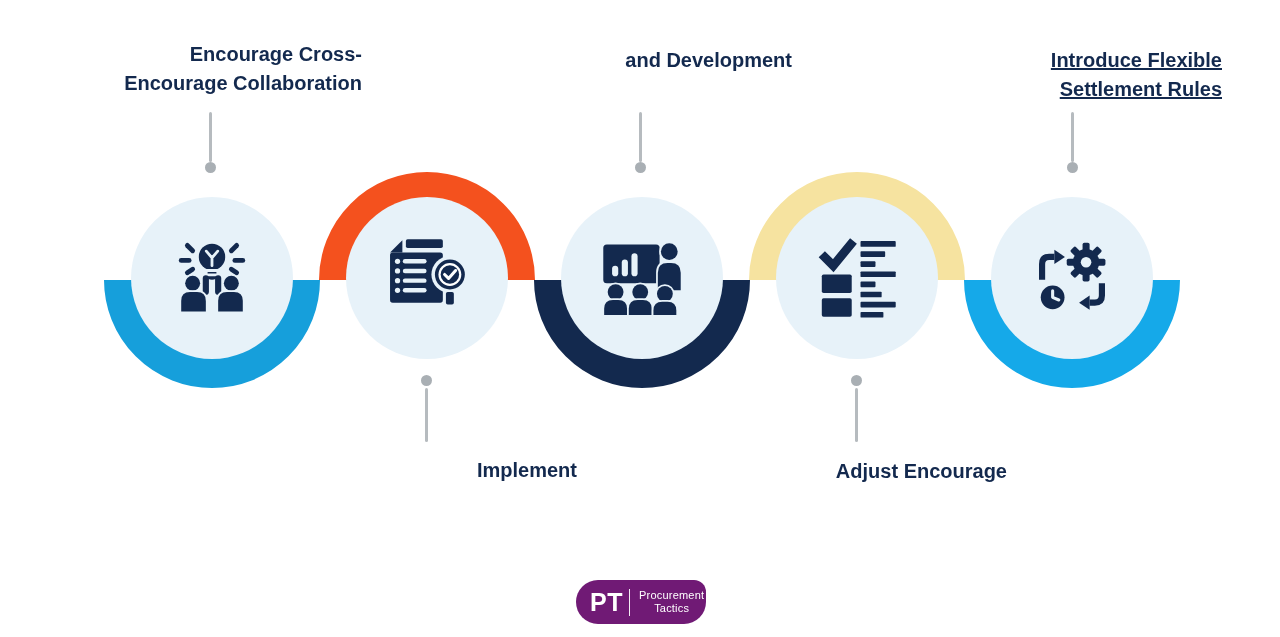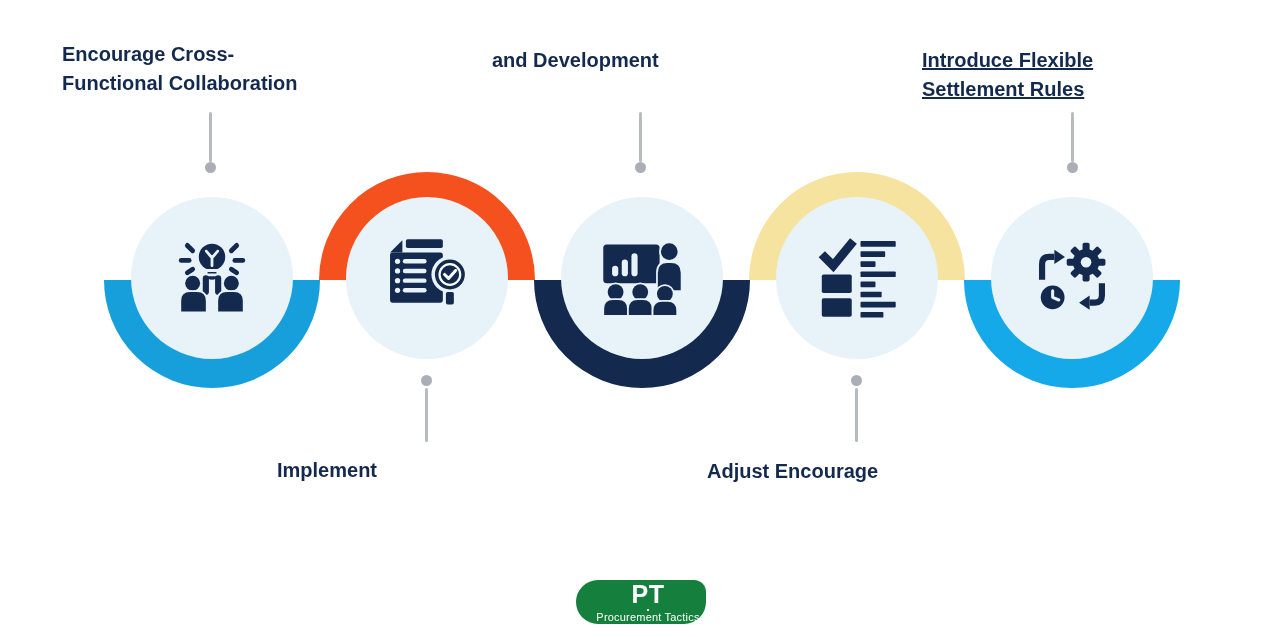--- a/index.html
+++ b/index.html
@@ -24,21 +24,21 @@
     position:absolute;top:197px;width:162px;height:162px;border-radius:50%;
     background:#E7F2F9;display:flex;align-items:center;justify-content:center;
   }
   .circ-n1{left:131px;} .circ-n2{left:346px;} .circ-n3{left:561px;} .circ-n4{left:776px;} .circ-n5{left:991px;}
   .node-circle svg{width:88px;height:88px;display:block;}
   
   .conn-line{position:absolute;width:3px;background:#B6BBBF;border-radius:2px;}
   .conn-dot{position:absolute;width:11px;height:11px;border-radius:50%;background:#A9AFB4;}
   
   .label{
-    position:absolute;width:300px;text-align:left;color:#13294E;
+    position:absolute;width:300px;text-align:right;color:#13294E;
     font-size:20px;line-height:29px;font-weight:700;
   }
   .label span{display:block;}
   .lbl-n1{left:62px;top:40px;}
   .lbl-n2{left:277px;top:456px;}
   .lbl-n3{left:492px;top:46px;}
   .lbl-n4{left:707px;top:457px;}
   .lbl-n5{left:922px;top:46px;text-decoration:underline;}
   
   .logo{
@@ -205,37 +205,37 @@
   <div class="conn-dot" style="left:635px;top:162px;"></div>
 
   <div class="conn-dot" style="left:851px;top:375px;"></div>
   <div class="conn-line" style="left:855px;top:388px;height:54px;"></div>
 
   <div class="conn-line" style="left:1071px;top:112px;height:50px;"></div>
   <div class="conn-dot" style="left:1067px;top:162px;"></div>
 
   <div class="label lbl-n1">
     <span>Encourage Cross-</span>
-    <span>Functional Collaboration</span>
+    <span>Encourage Collaboration</span>
   </div>
   <div class="label lbl-n2">
     <span>Implement</span>
   </div>
   <div class="label lbl-n3">
     <span>and Development</span>
   </div>
   <div class="label lbl-n4">
     <span>Adjust Encourage</span>
   </div>
   <div class="label lbl-n5">
     <span>Introduce Flexible</span>
     <span>Settlement Rules</span>
   </div>
 
-  <div class="logo" style="background-color: #15803d; flex-direction: column;">
+  <div class="logo" style="background-color: #701a75;">
     <span class="logo-pt">PT</span>
     <span class="logo-sep"></span>
     <span class="logo-name">
       <span>Procurement</span>
       <span>Tactics</span>
     </span>
   </div>
 
 </div>
 

